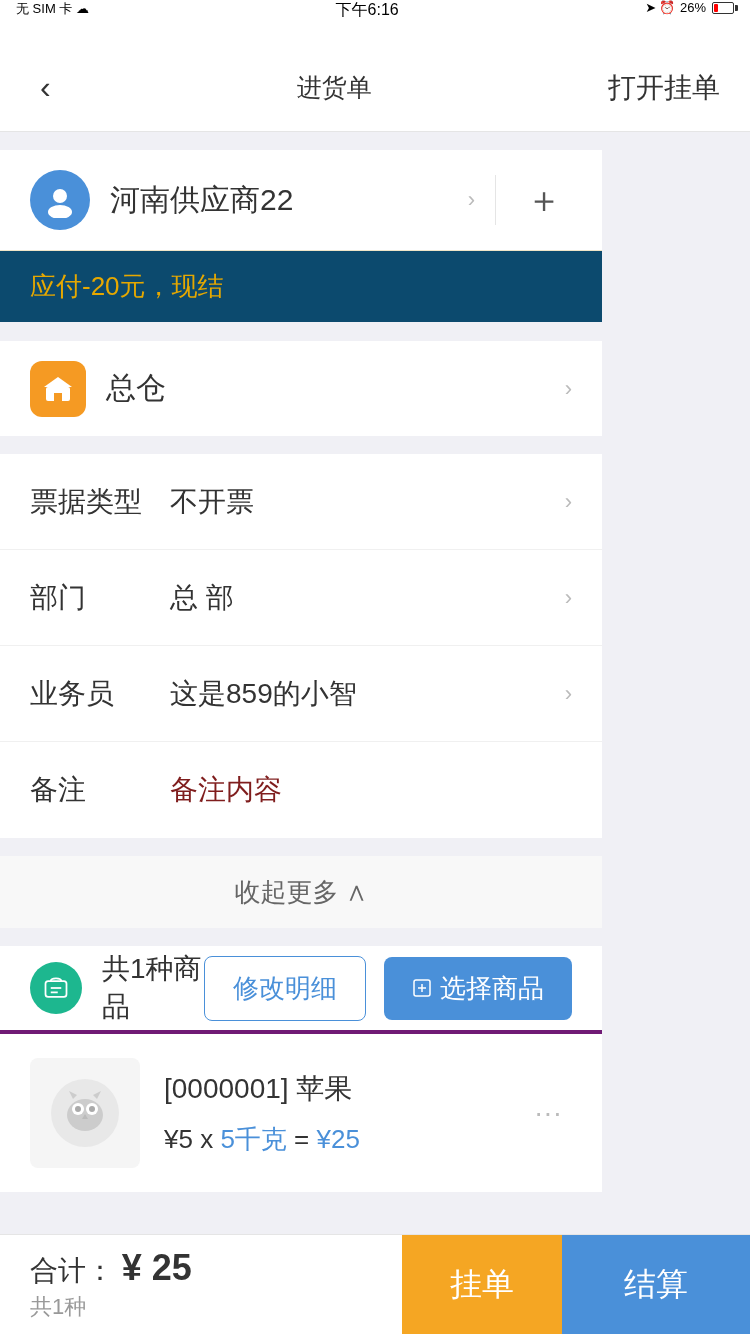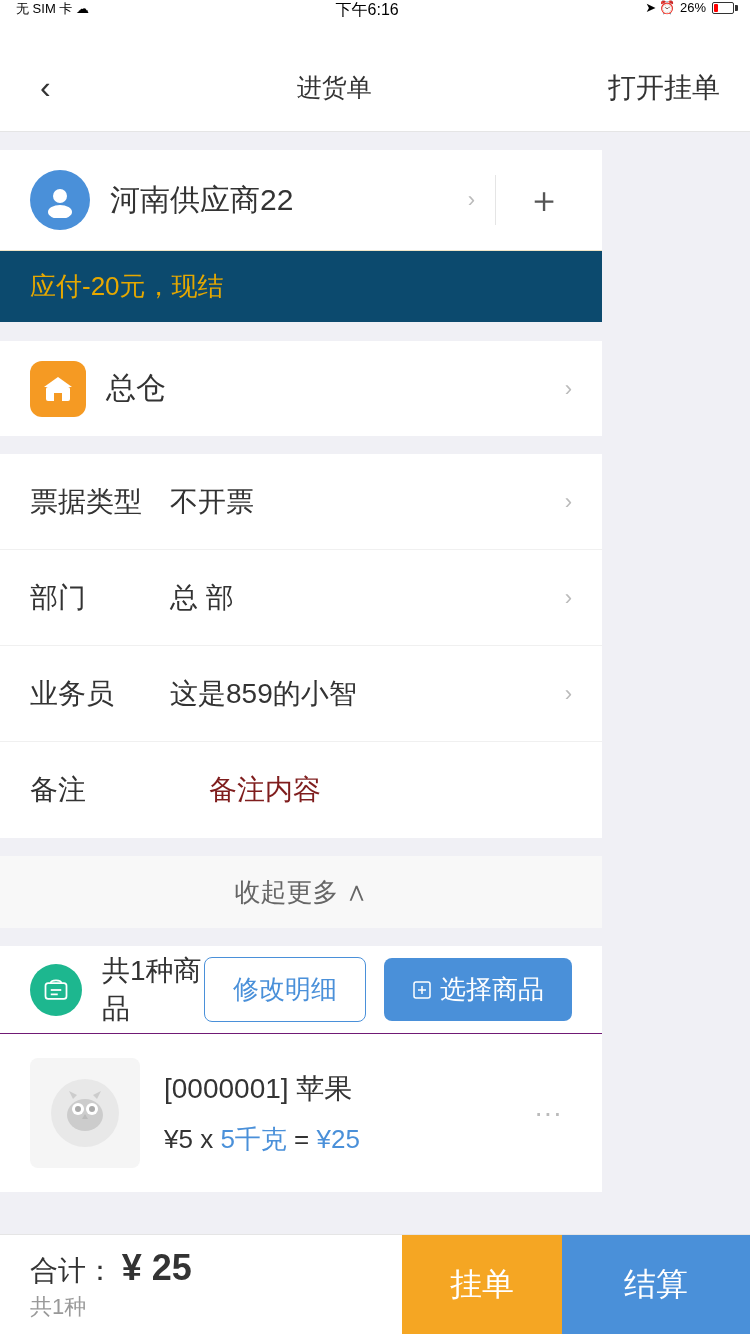--- a/index.html
+++ b/index.html
@@ -176,21 +176,21 @@
       margin-top: 18px;
     }
     .form-row {
       display: flex;
       align-items: center;
       padding: 8px 30px;
       height: 96px;
       border-bottom: 1px solid #f0f0f0;
       cursor: pointer;
     }
-    .form-row:last-child { border-bottom: none; gap: 39px; }
+    .form-row:last-child { border-bottom: none; }
     .form-label {
       font-size: 28px;
       color: #333;
       width: 140px;
       flex-shrink: 0;
     }
     .form-value {
       font-size: 28px;
       color: #333;
       flex: 1;
@@ -219,21 +219,21 @@
     
     .products-section {
       background: #fff;
       margin-top: 18px;
     }
     .products-header {
       display: flex;
       align-items: center;
       padding: 0 30px;
       height: 88px;
-      border-bottom: 1px solid #701a75;
+      border-bottom: 4px solid #701a75;
     }
     .products-icon {
       width: 52px; height: 52px;
       border-radius: 50%;
       background: #1db78f;
       display: flex; align-items: center; justify-content: center;
       margin-right: 20px;
       flex-shrink: 0;
     }
     .products-count {

